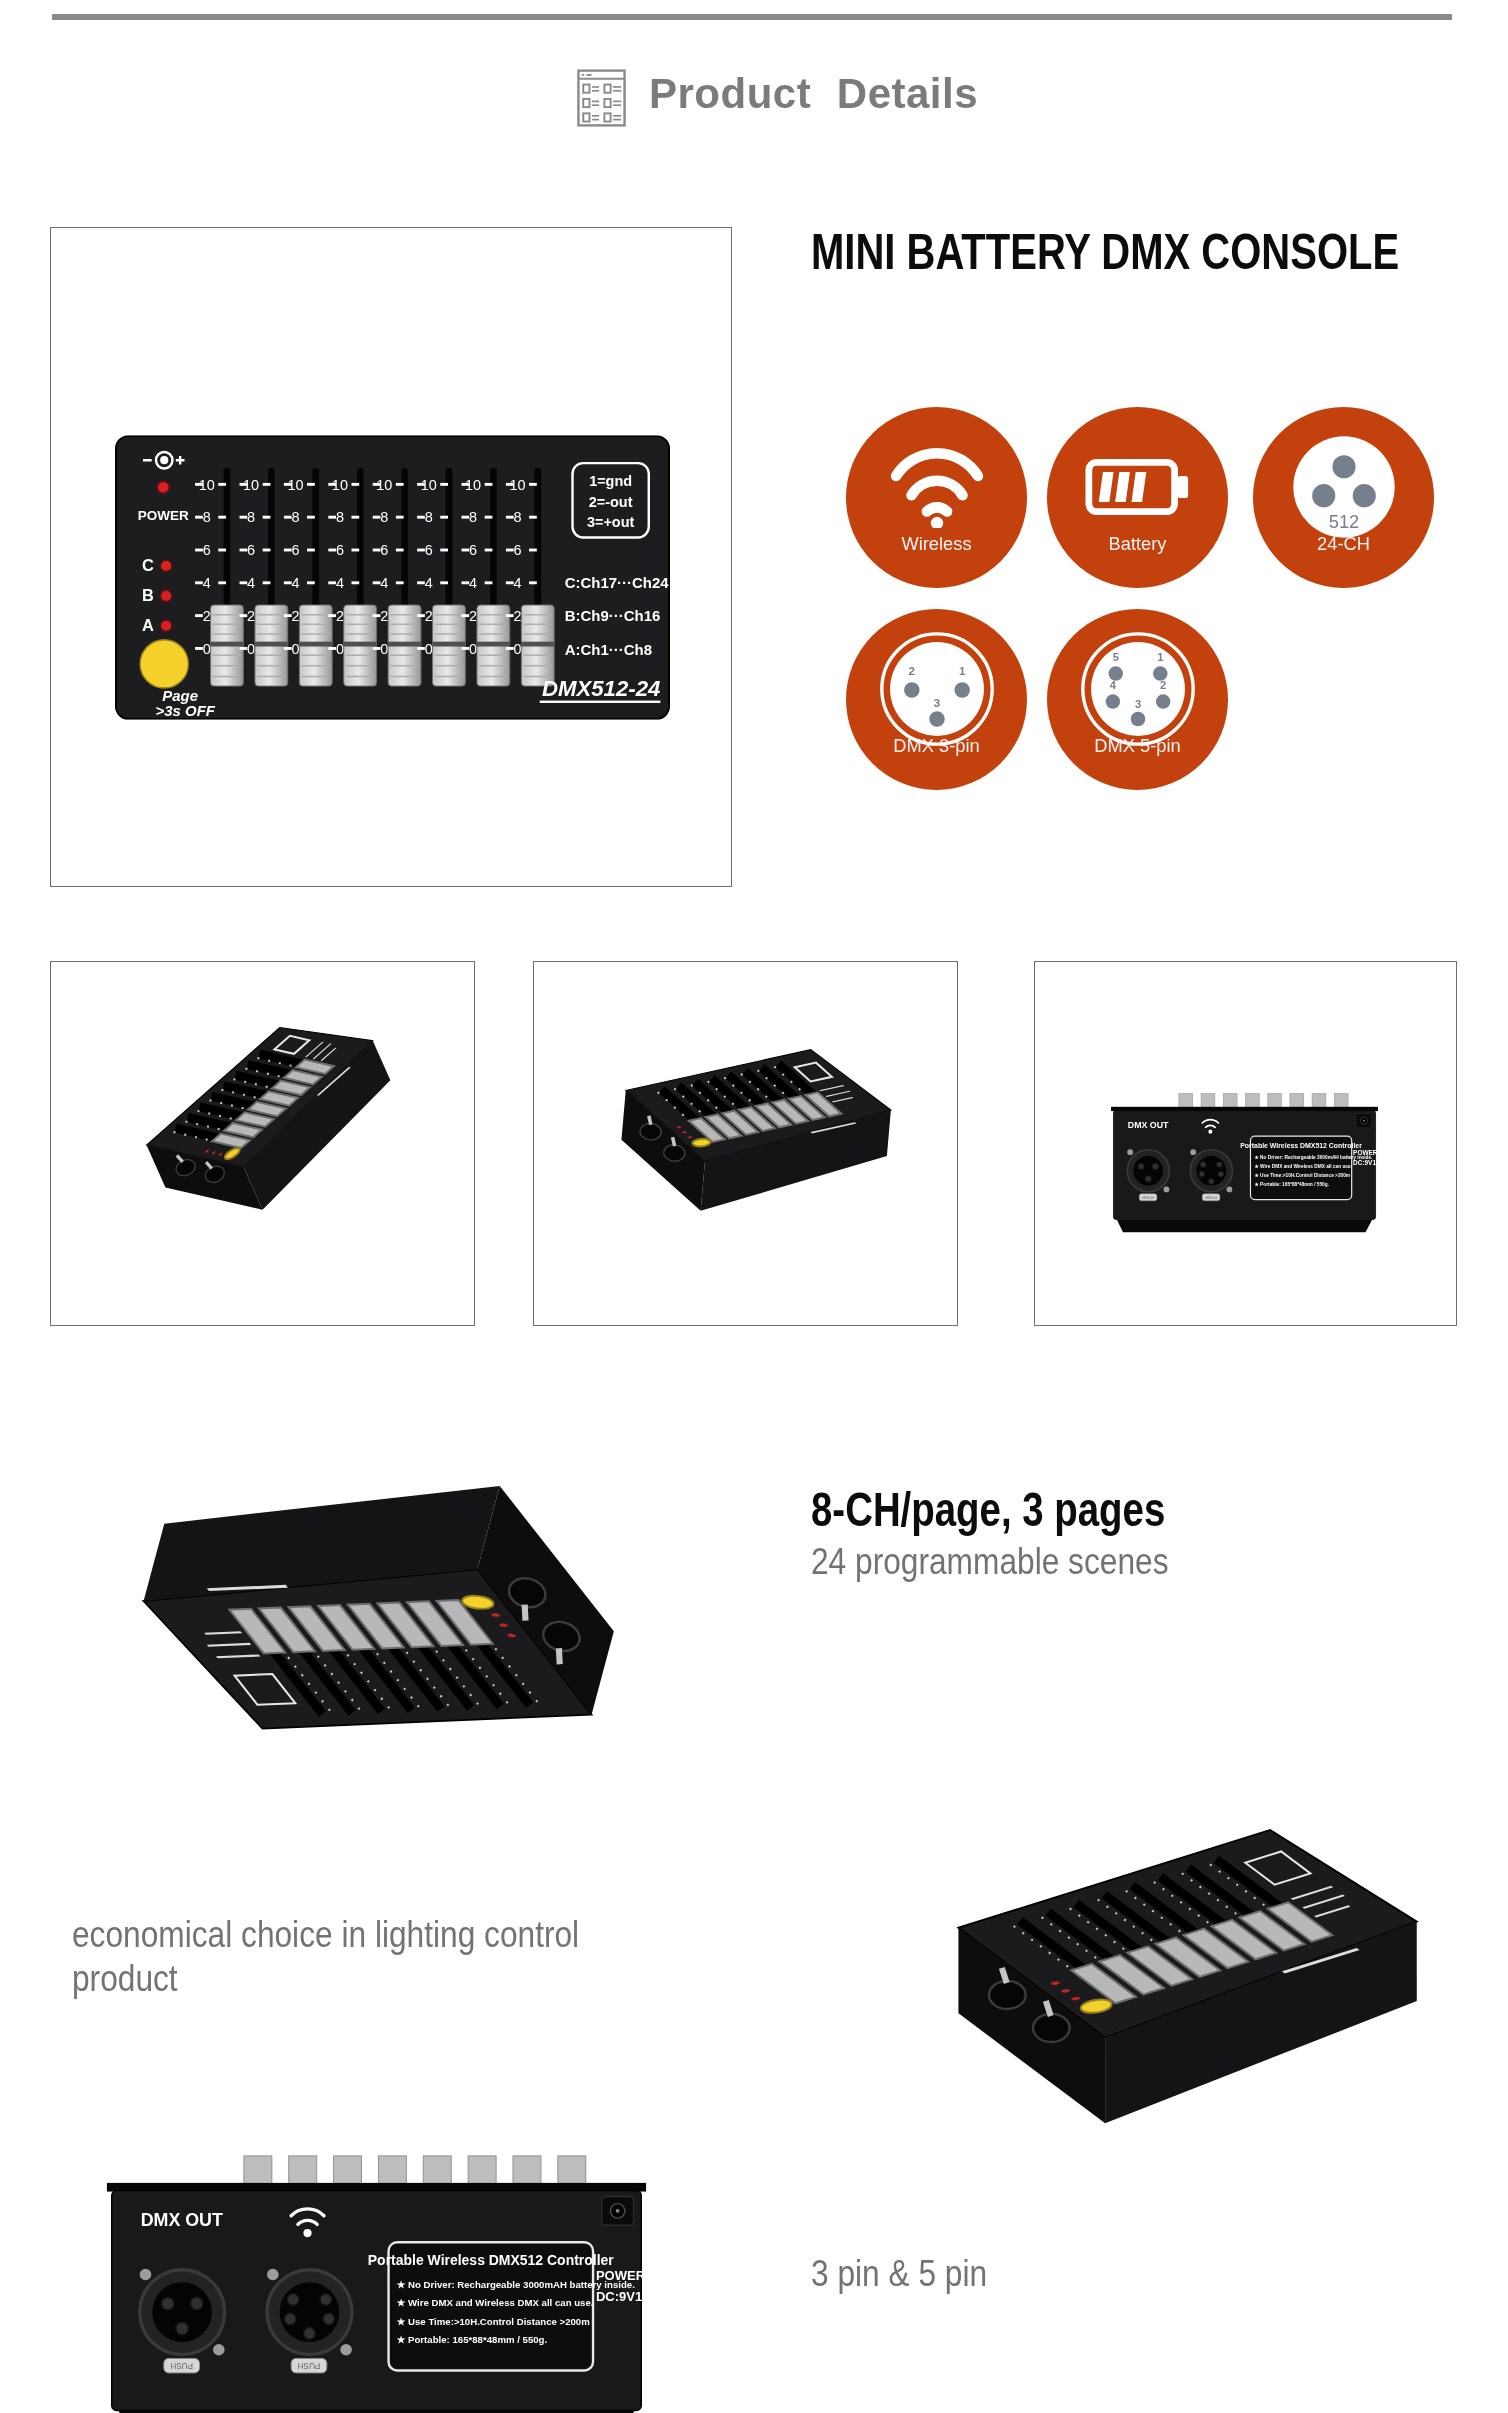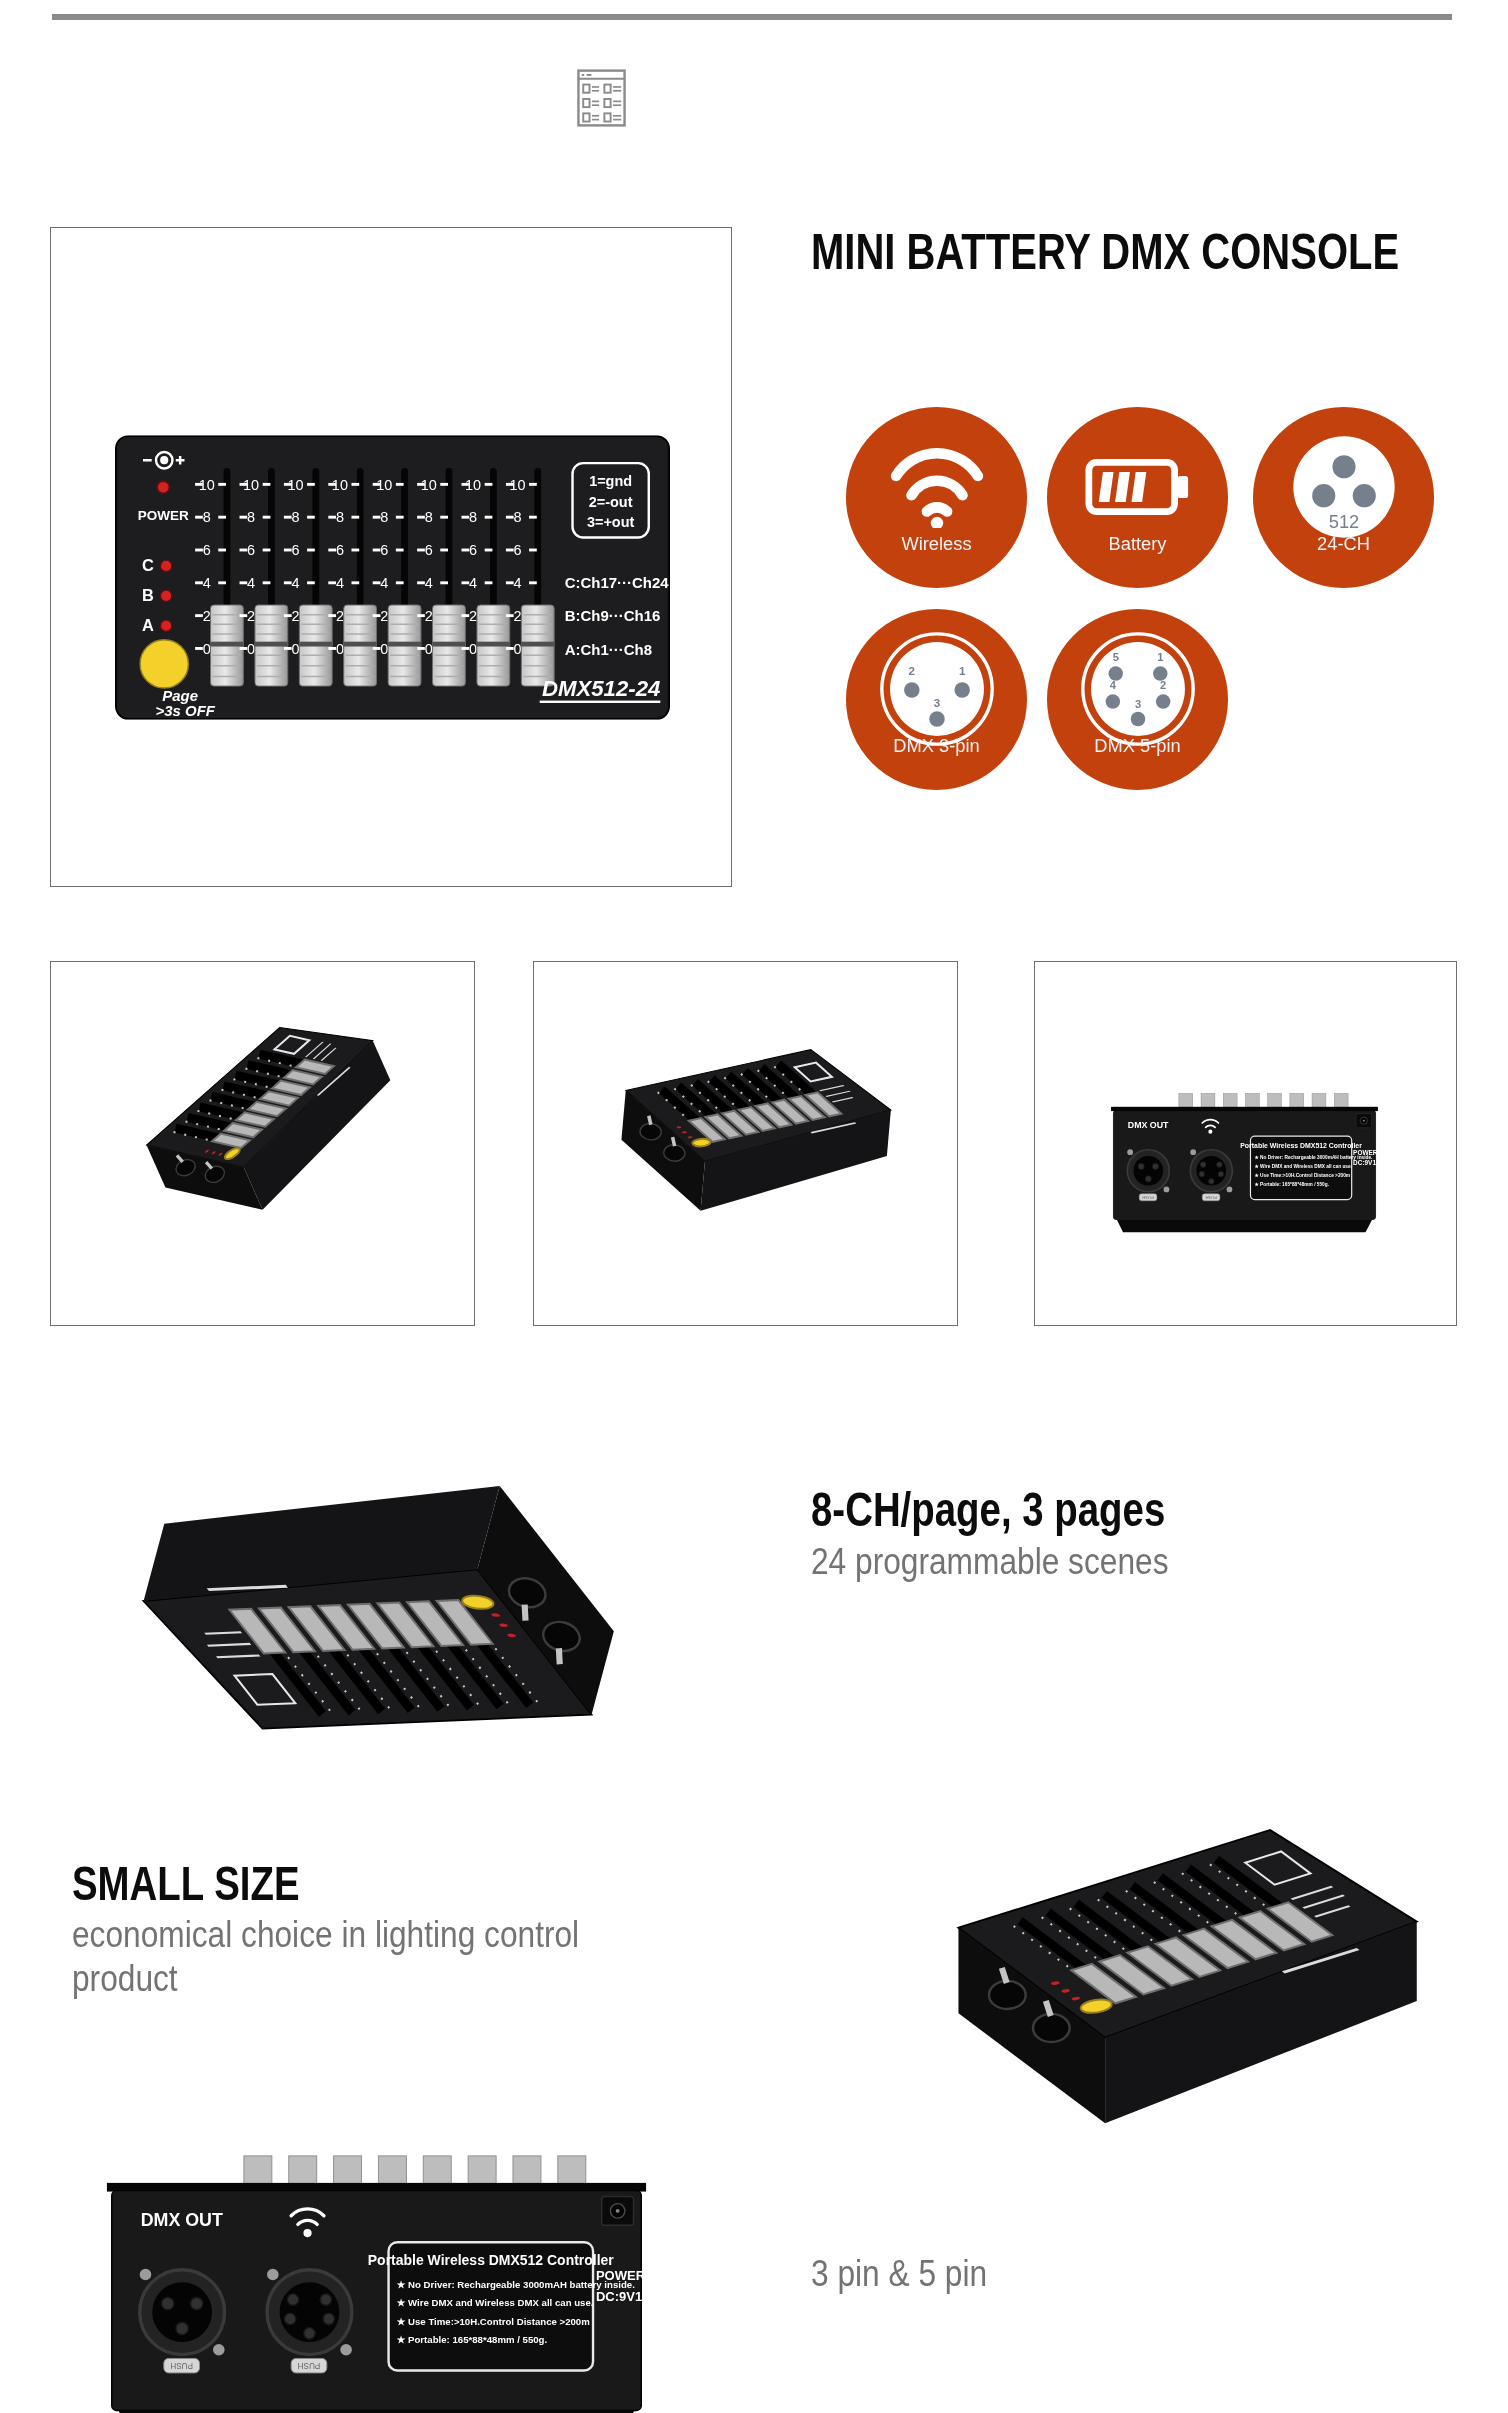--- a/index.html
+++ b/index.html
@@ -260,20 +260,21 @@
       <line x1="31" y1="67" x2="46" y2="67"></line>
         <line x1="31" y1="75" x2="46" y2="75"></line>
       <line x1="75" y1="67" x2="92" y2="67"></line>
         <line x1="75" y1="75" x2="92" y2="75"></line>
       <line x1="31" y1="97" x2="46" y2="97"></line>
         <line x1="31" y1="105" x2="46" y2="105"></line>
       <line x1="75" y1="97" x2="92" y2="97"></line>
         <line x1="75" y1="105" x2="92" y2="105"></line>
     </g>
   </svg>
+  <div class="abs hdr-title">Product Details</div>
 
   <div class="abs imgbox box-main">
     <svg class="photo" style="left:64px;top:207px" width="555" height="285" viewBox="0 0 1150 590">
       <use href="#sym-front" xlink:href="#sym-front"></use>
     </svg>
   </div>
 
   <div class="abs prod-title"><span class="cnd sx80">MINI BATTERY DMX CONSOLE</span></div>
 
   <div class="circle" style="left:1047px;top:407px">
@@ -368,21 +369,20 @@
   </div>
 
   <div class="photo" style="left:135px;top:1429px;transform:rotate(195deg);">
     <svg width="555" height="382" viewBox="0 0 900 620">
         <use href="#sym-iso" xlink:href="#sym-iso"></use>
       </svg>
   </div>
   <div class="abs sec-h" style="left:811px;top:1473px"><span class="cnd sx80">8-CH/page, 3 pages</span></div>
   <div class="abs sec-s" style="left:811px;top:1541px"><span class="cnd sx88">24 programmable scenes</span></div>
 
-  <div class="abs sec-h" style="left:72px;top:1847px"><span class="cnd sx80">SMALL SIZE</span></div>
   <div class="abs sec-s" style="left:72px;top:1914px"><span class="cnd sx88">economical choice in lighting control</span></div>
   <div class="abs sec-s" style="left:72px;top:1958px"><span class="cnd sx88">product</span></div>
   <div class="photo" style="left:879px;top:1781px;">
     <svg width="550" height="379" viewBox="0 0 900 620">
         <use href="#sym-iso" xlink:href="#sym-iso"></use>
       </svg>
   </div>
 
   <div class="photo" style="left:99px;top:2153px;">
     <svg width="555" height="299" viewBox="0 0 1150 620">

